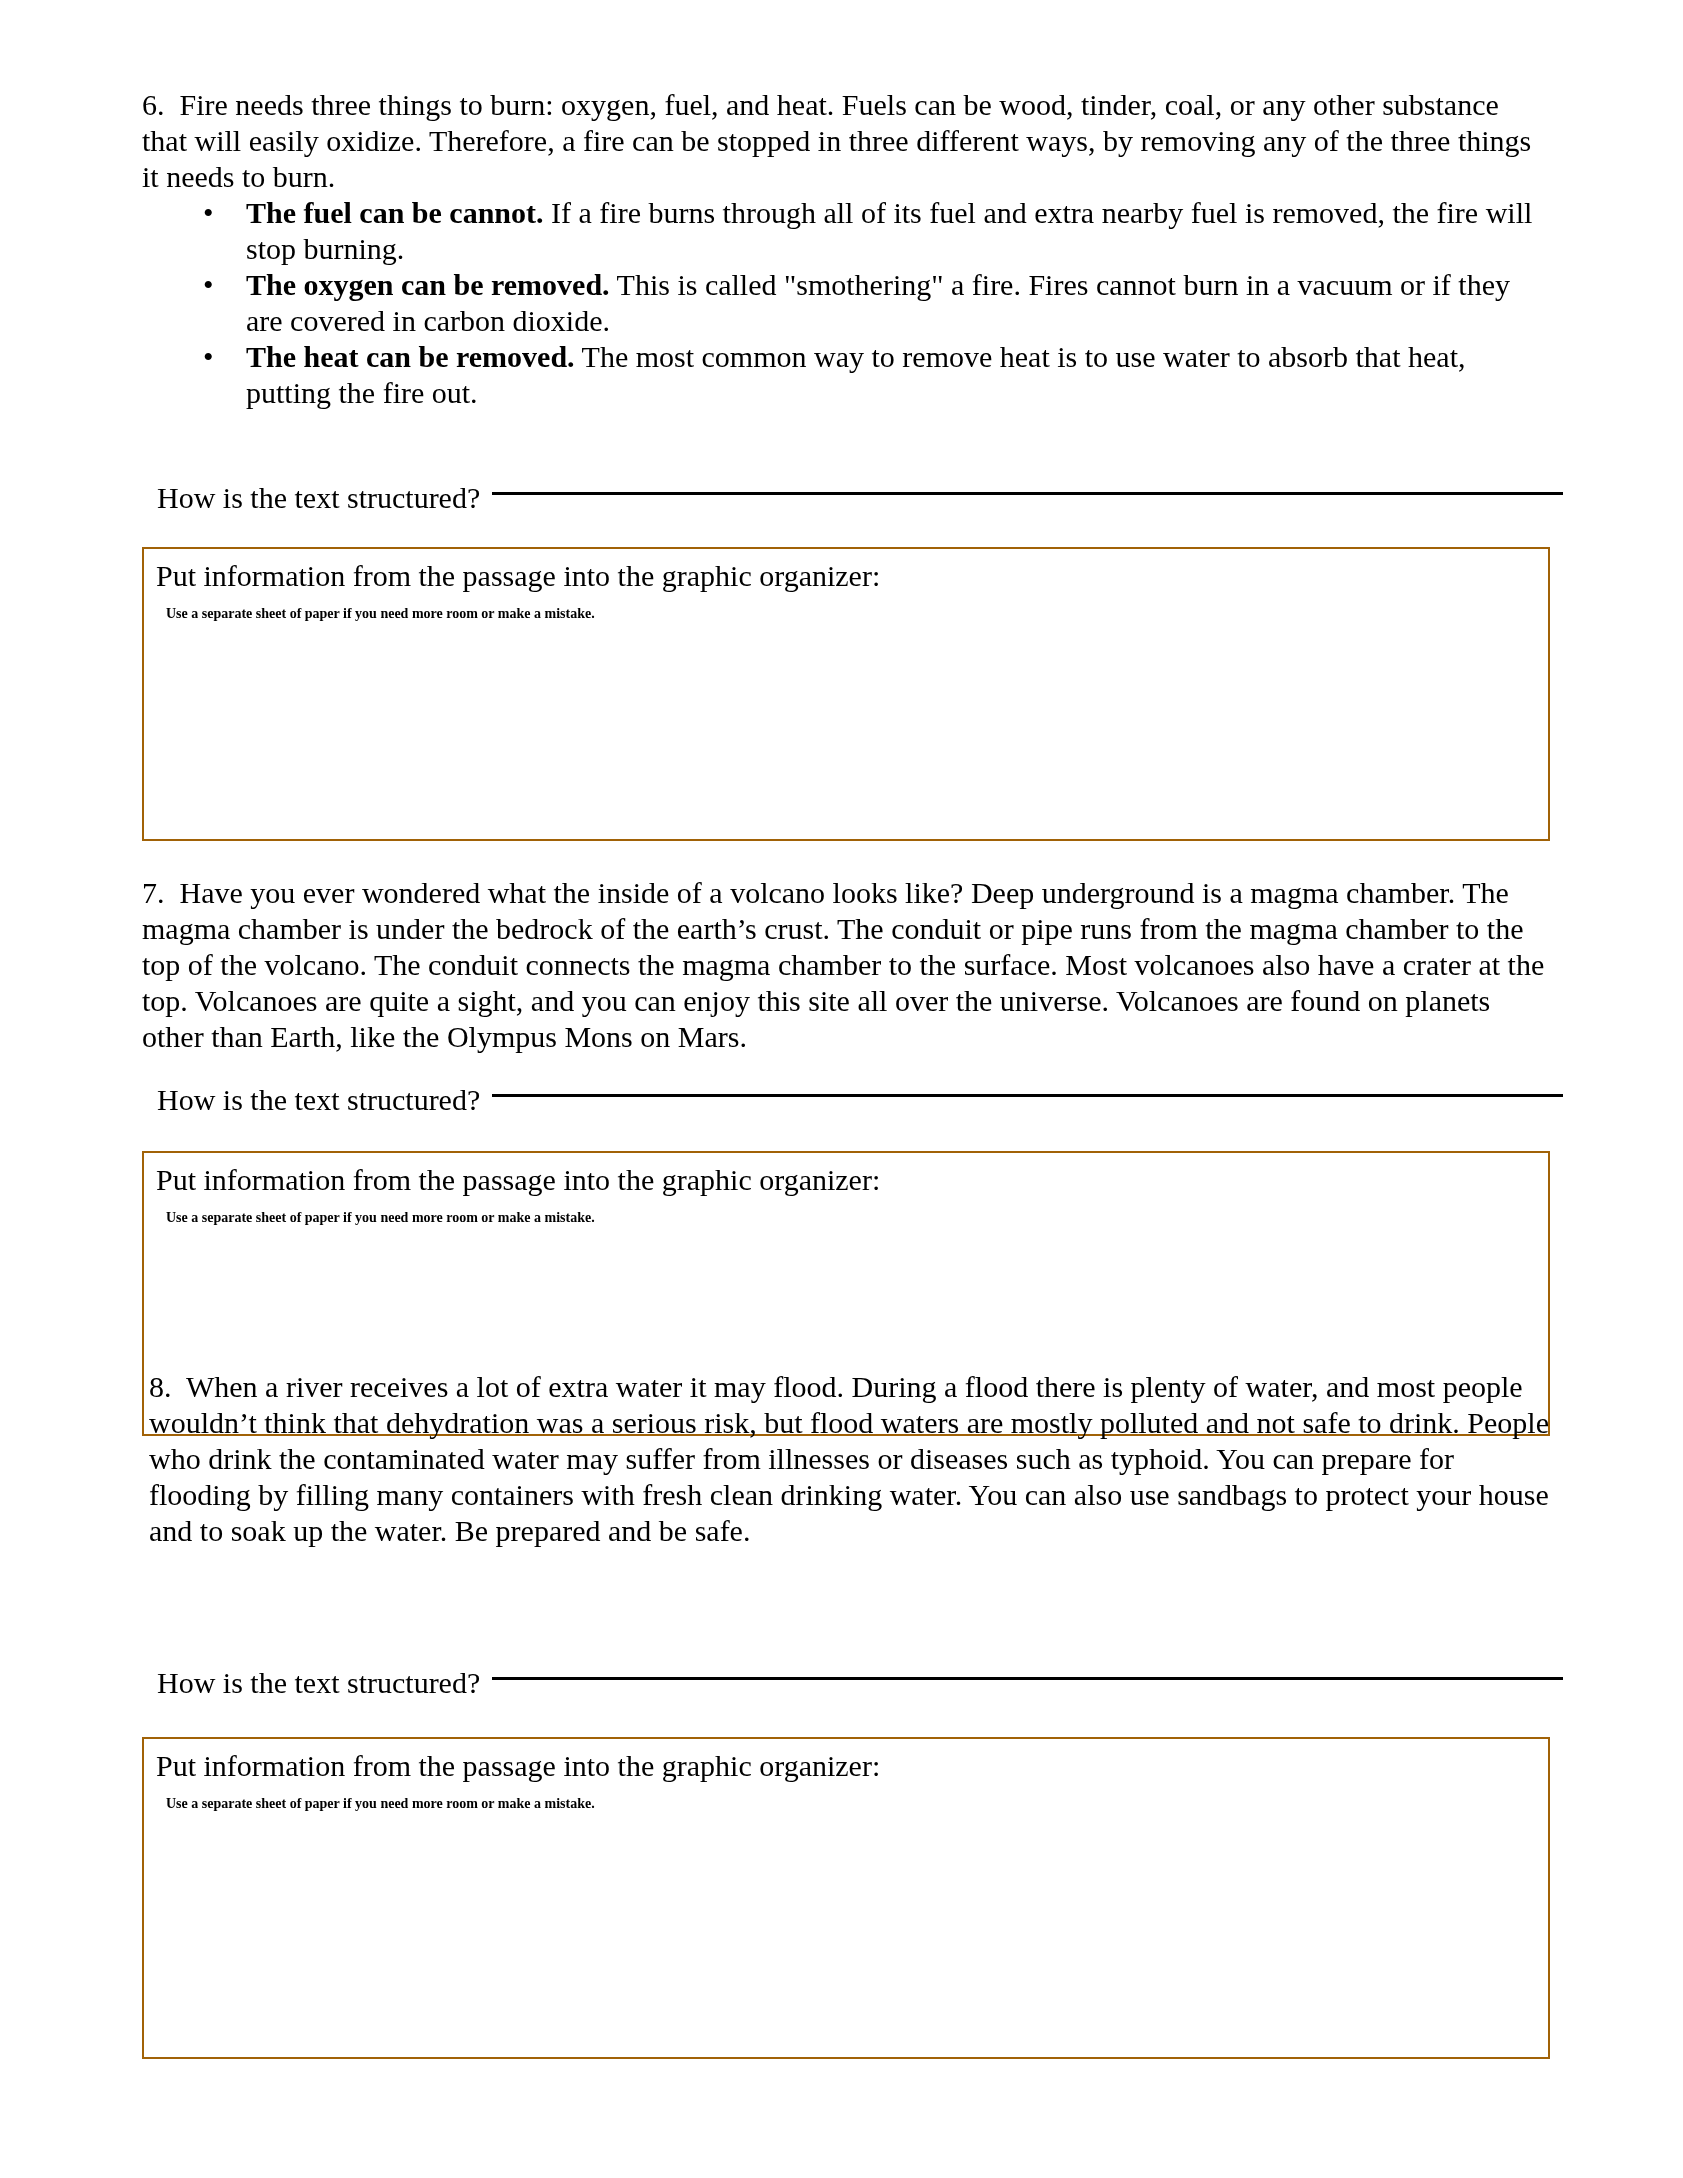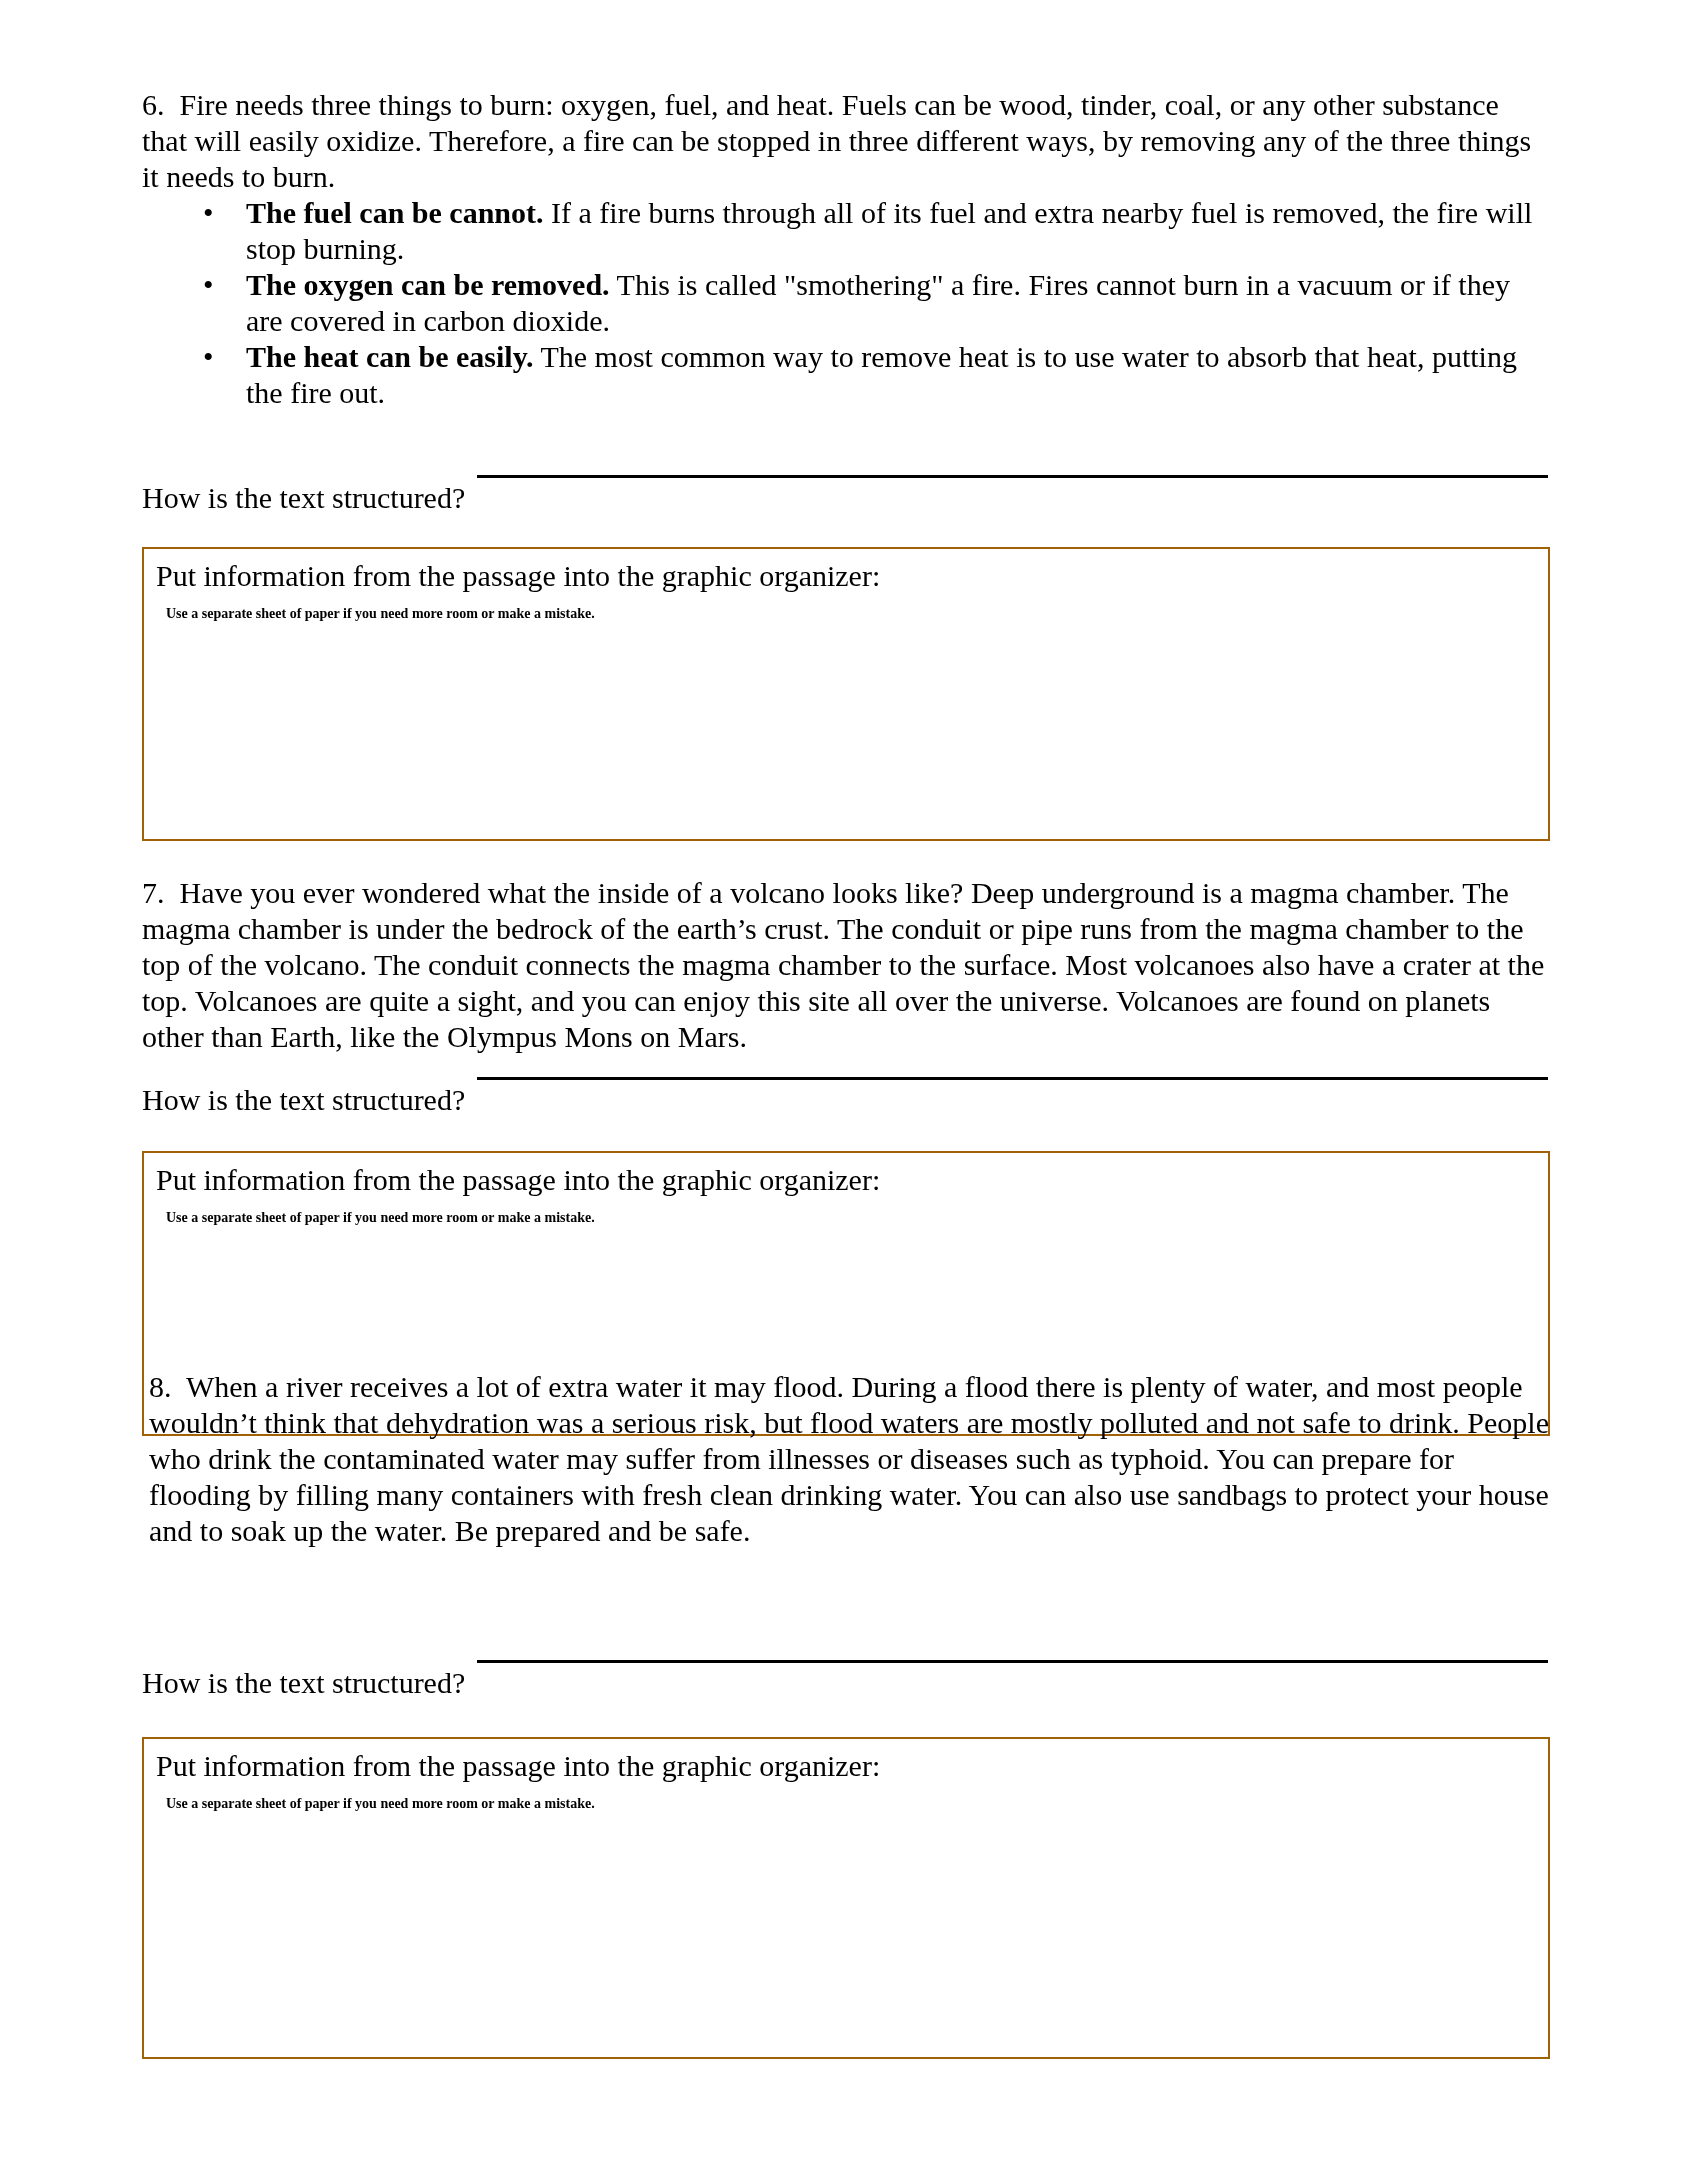--- a/index.html
+++ b/index.html
@@ -52,24 +52,25 @@
     font-size: 30px;
     line-height: 36px;
   }
   .bullet-item b {
     font-weight: bold;
   }
 
   
   .structured-row {
     display: flex;
-    align-items: flex-start;
+    align-items: center;
     font-size: 30px;
     line-height: 36px;
     width: 1406px;
+    margin-left: 15px;
   }
   .structured-label {
     white-space: nowrap;
     padding-right: 12px;
   }
   .structured-rule {
     flex: 1 1 auto;
     border-bottom: 3px solid #000;
     height: 0;
     position: relative;
@@ -109,21 +110,21 @@
     <p class="passage"><span>6.</span><span>&nbsp; </span><span>Fire needs three things to burn: oxygen, fuel, and heat. Fuels can be wood, tinder, coal, or any other substance that will easily oxidize. Therefore, a fire can be stopped in three different ways, by removing any of the three things it needs to burn.</span></p>
 
     <ul class="bullets">
       <li class="bullet-item">
         <span class="dot">•</span><b>The fuel can be cannot.</b><span> If a fire burns through all of its fuel and extra nearby fuel is removed, the fire will stop burning.</span>
       </li>
       <li class="bullet-item">
         <span class="dot">•</span><b>The oxygen can be removed.</b><span> This is called "smothering" a fire. Fires cannot burn in a vacuum or if they are covered in carbon dioxide.</span>
       </li>
       <li class="bullet-item">
-        <span class="dot">•</span><b>The heat can be easily.</b><span> The most common way to remove heat is to use water to absorb that heat, putting the fire out.</span>
+        <span class="dot">•</span><b>The heat can be removed.</b><span> The most common way to remove heat is to use water to absorb that heat, putting the fire out.</span>
       </li>
     </ul>
   </div>
 
   <div class="abs structured-row" style="left:142px; top:480px;">
     <span class="structured-label">How is the text structured?</span>
     <span class="structured-rule"></span>
   </div>
 
   <div class="abs organizer-box" style="left:142px; top:547px; height:294px;">

